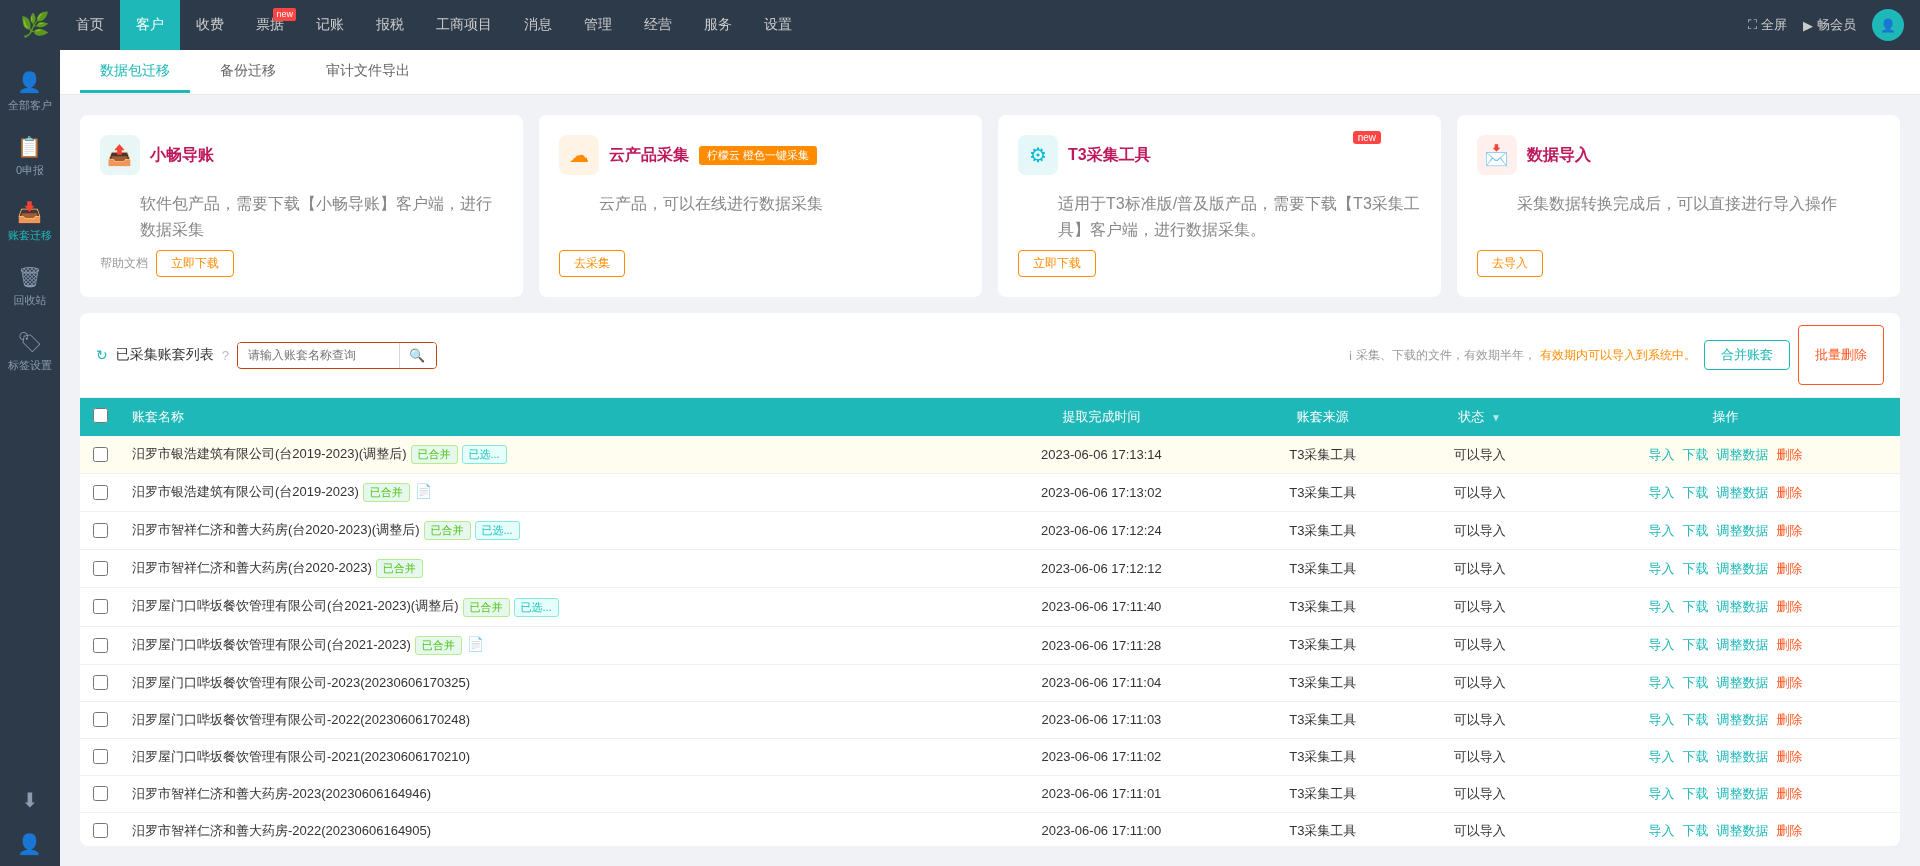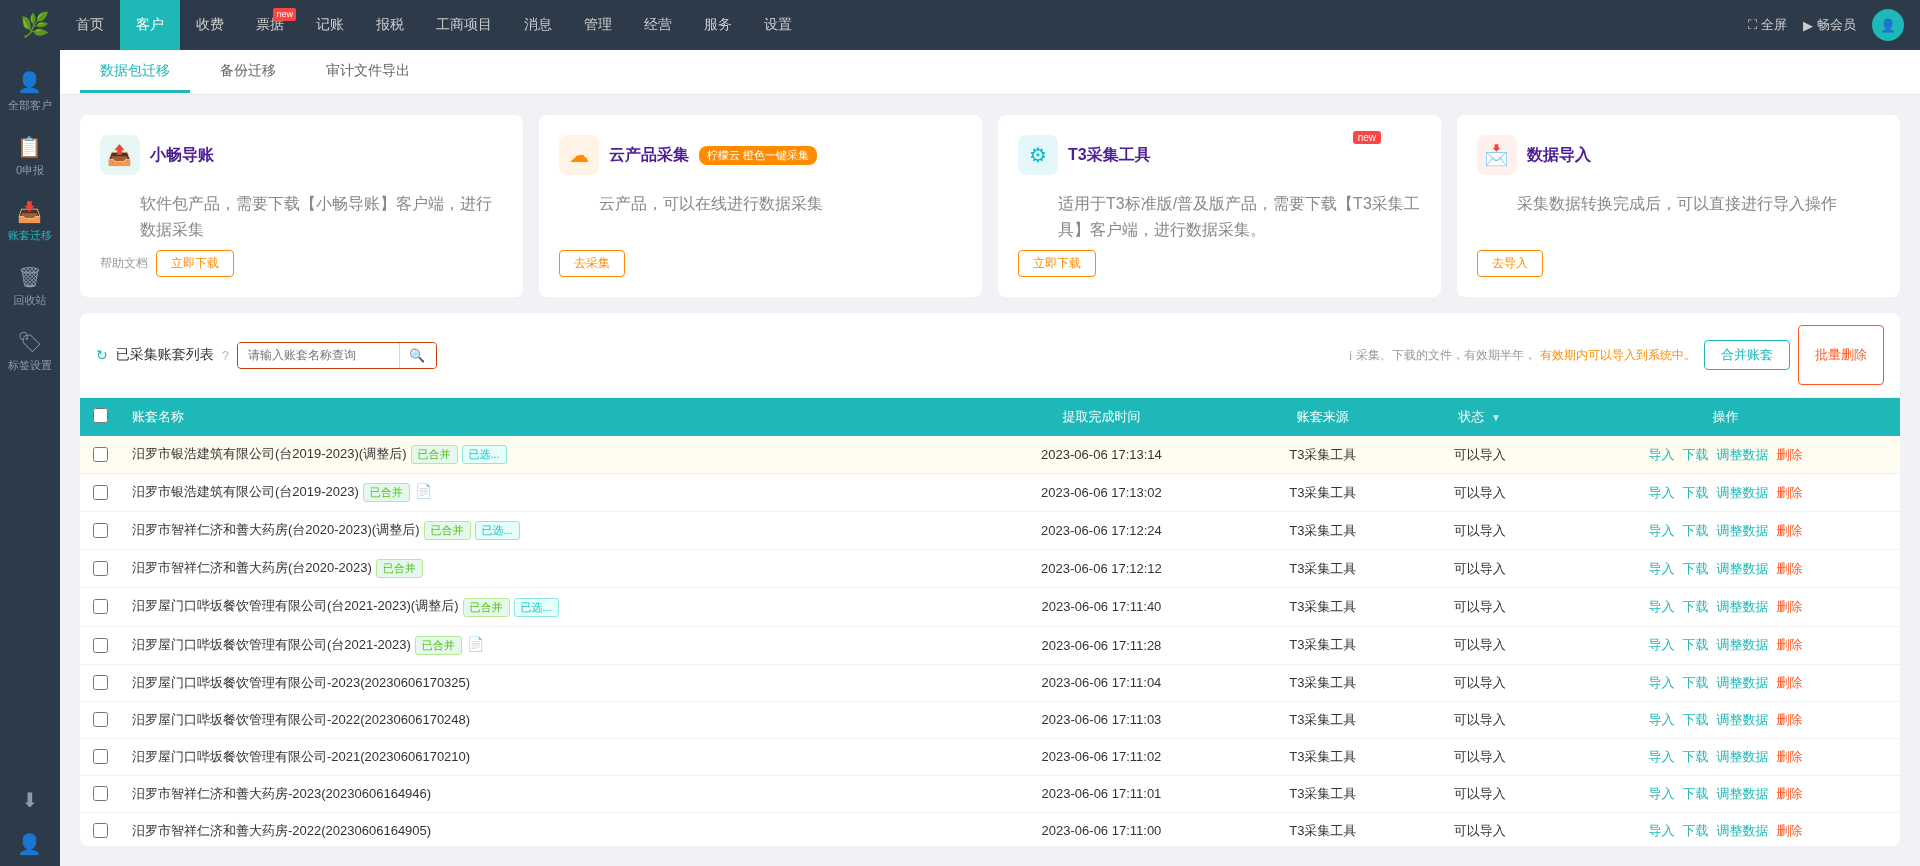--- a/index.html
+++ b/index.html
@@ -77,31 +77,31 @@
     }
     .card-header { display: flex; align-items: center; gap: 10px; margin-bottom: 8px; }
     .card-icon {
       width: 40px; height: 40px; border-radius: 8px; display: flex; align-items: center;
       justify-content: center; font-size: 20px; flex-shrink: 0;
     }
     .card-icon.green { background: #e8f7f5; color: #1eb8b8; }
     .card-icon.orange { background: #fff3e6; color: #ff8c00; }
     .card-icon.teal { background: #e6f7fa; color: #00bcd4; }
     .card-icon.red { background: #fff0ee; color: #ff5722; }
-    .card-title { font-size: 16px; font-weight: 600; color: #4c1d95; }
+    .card-title { font-size: 16px; font-weight: 600; color: #be185d; }
     .card-desc { font-size: 16px; color: #888; line-height: 1.6; flex: 1; margin-left: 40px; }
     .card-actions { display: flex; gap: 8px; align-items: center; flex-wrap: wrap; }
     .btn-outline {
       border: 1px solid #ff8c00; color: #ff8c00; background: #fff;
       padding: 4px 14px; border-radius: 4px; cursor: pointer; font-size: 12px;
     }
     .btn-link { color: #999; font-size: 12px; cursor: pointer; text-decoration: none; }
     .badge-orange {
       background: #ff8c00; color: #fff; font-size: 11px; padding: 2px 8px;
-      border-radius: 8px; white-space: nowrap;
+      border-radius: 3px; white-space: nowrap;
     }
     .badge-new {
       background: #ff4444; color: #fff; font-size: 10px; padding: 1px 5px;
       border-radius: 3px; position: absolute; top: 16px; right: 60px;
     }
 
     
     .table-section { background: #fff; border-radius: 8px; overflow: hidden; }
     .table-toolbar {
       display: flex; align-items: center; padding: 12px 16px; gap: 8px;

